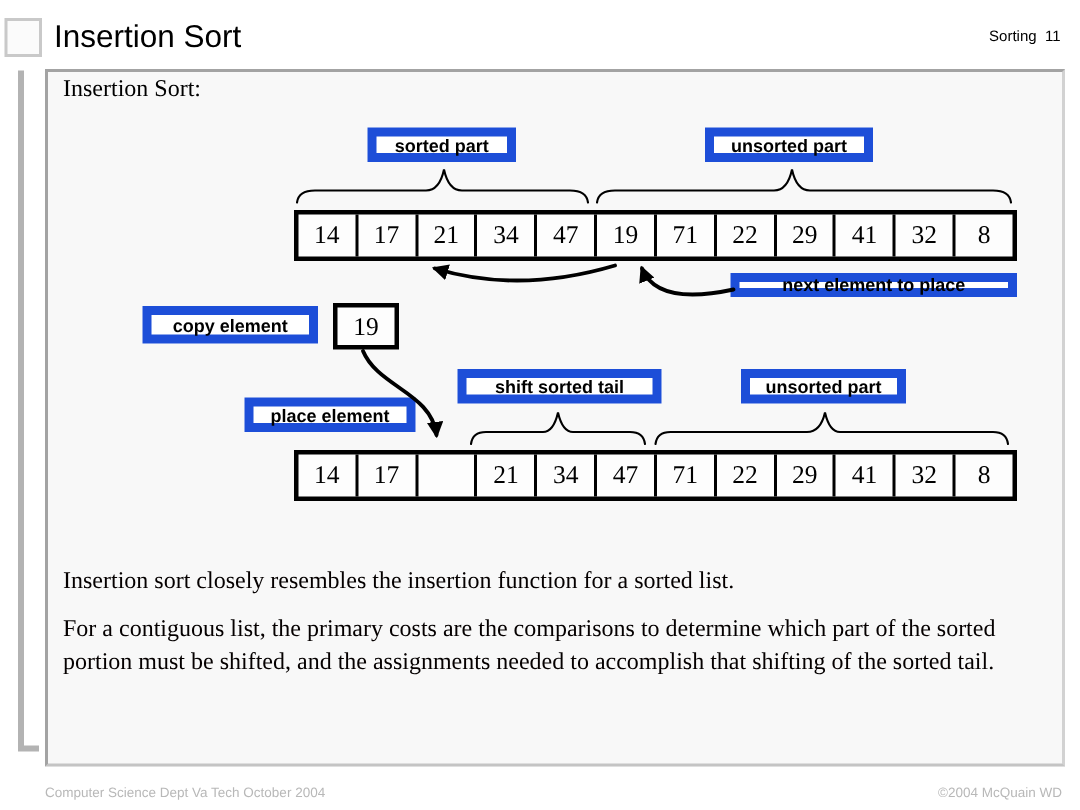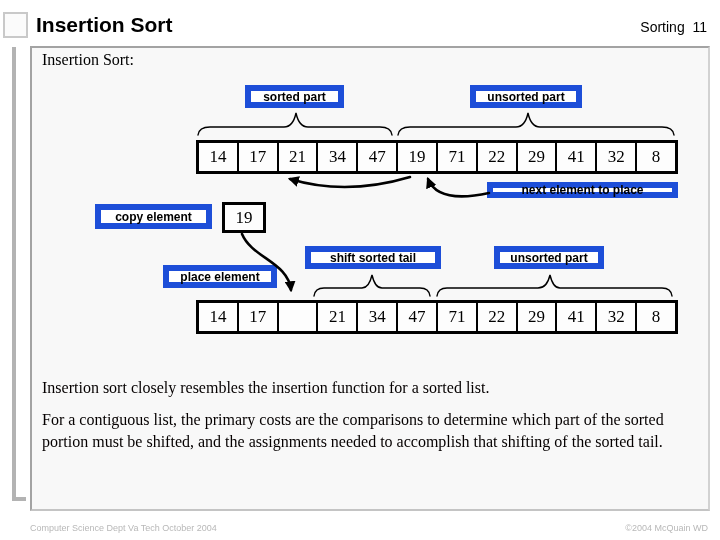--- a/index.html
+++ b/index.html
@@ -1,22 +1,22 @@
 <!DOCTYPE html>
 <html><head>
 <meta charset="utf-8">
 <style>
   html,body{margin:0;padding:0;background:#fff;}
   #slide{position:relative;width:720px;height:540px;background:#fff;overflow:hidden;
          font-family:"Liberation Sans",sans-serif;}
   
   .corner-square{position:absolute;left:3px;top:12px;width:21px;height:22px;
                  border:2px solid #c9c9c9;background:#fbfbfb;}
-  .slide-title{position:absolute;left:36px;top:13px;font-size:21px;color:#000;font-weight:bold;}
-  .page-label{position:absolute;right:13px;top:19px;font-size:14px;color:#000;white-space:pre;}
+  .slide-title{position:absolute;left:36px;top:13px;font-size:21px;color:#000;}
+  .page-label{position:absolute;right:13px;top:19px;font-size:10px;color:#000;white-space:pre;}
   
   .content-box{position:absolute;left:30px;top:46px;width:676px;height:461px;
                background:#f8f8f8;border-top:2px solid #a3a3a3;border-left:2px solid #a3a3a3;
                border-right:2px solid #d2d2d2;border-bottom:2px solid #c4c4c4;}
   .side-bar{position:absolute;left:12px;top:47px;width:4px;height:453px;background:#b3b3b3;}
   .side-bar-foot{position:absolute;left:12px;top:497px;width:14px;height:4px;background:#b3b3b3;}
   .heading{position:absolute;left:42px;top:51px;font-family:"Liberation Serif",serif;
            font-size:16px;color:#000;}
   
   .labelbox{position:absolute;border:6px solid #1d4ed8;background:#fff;

